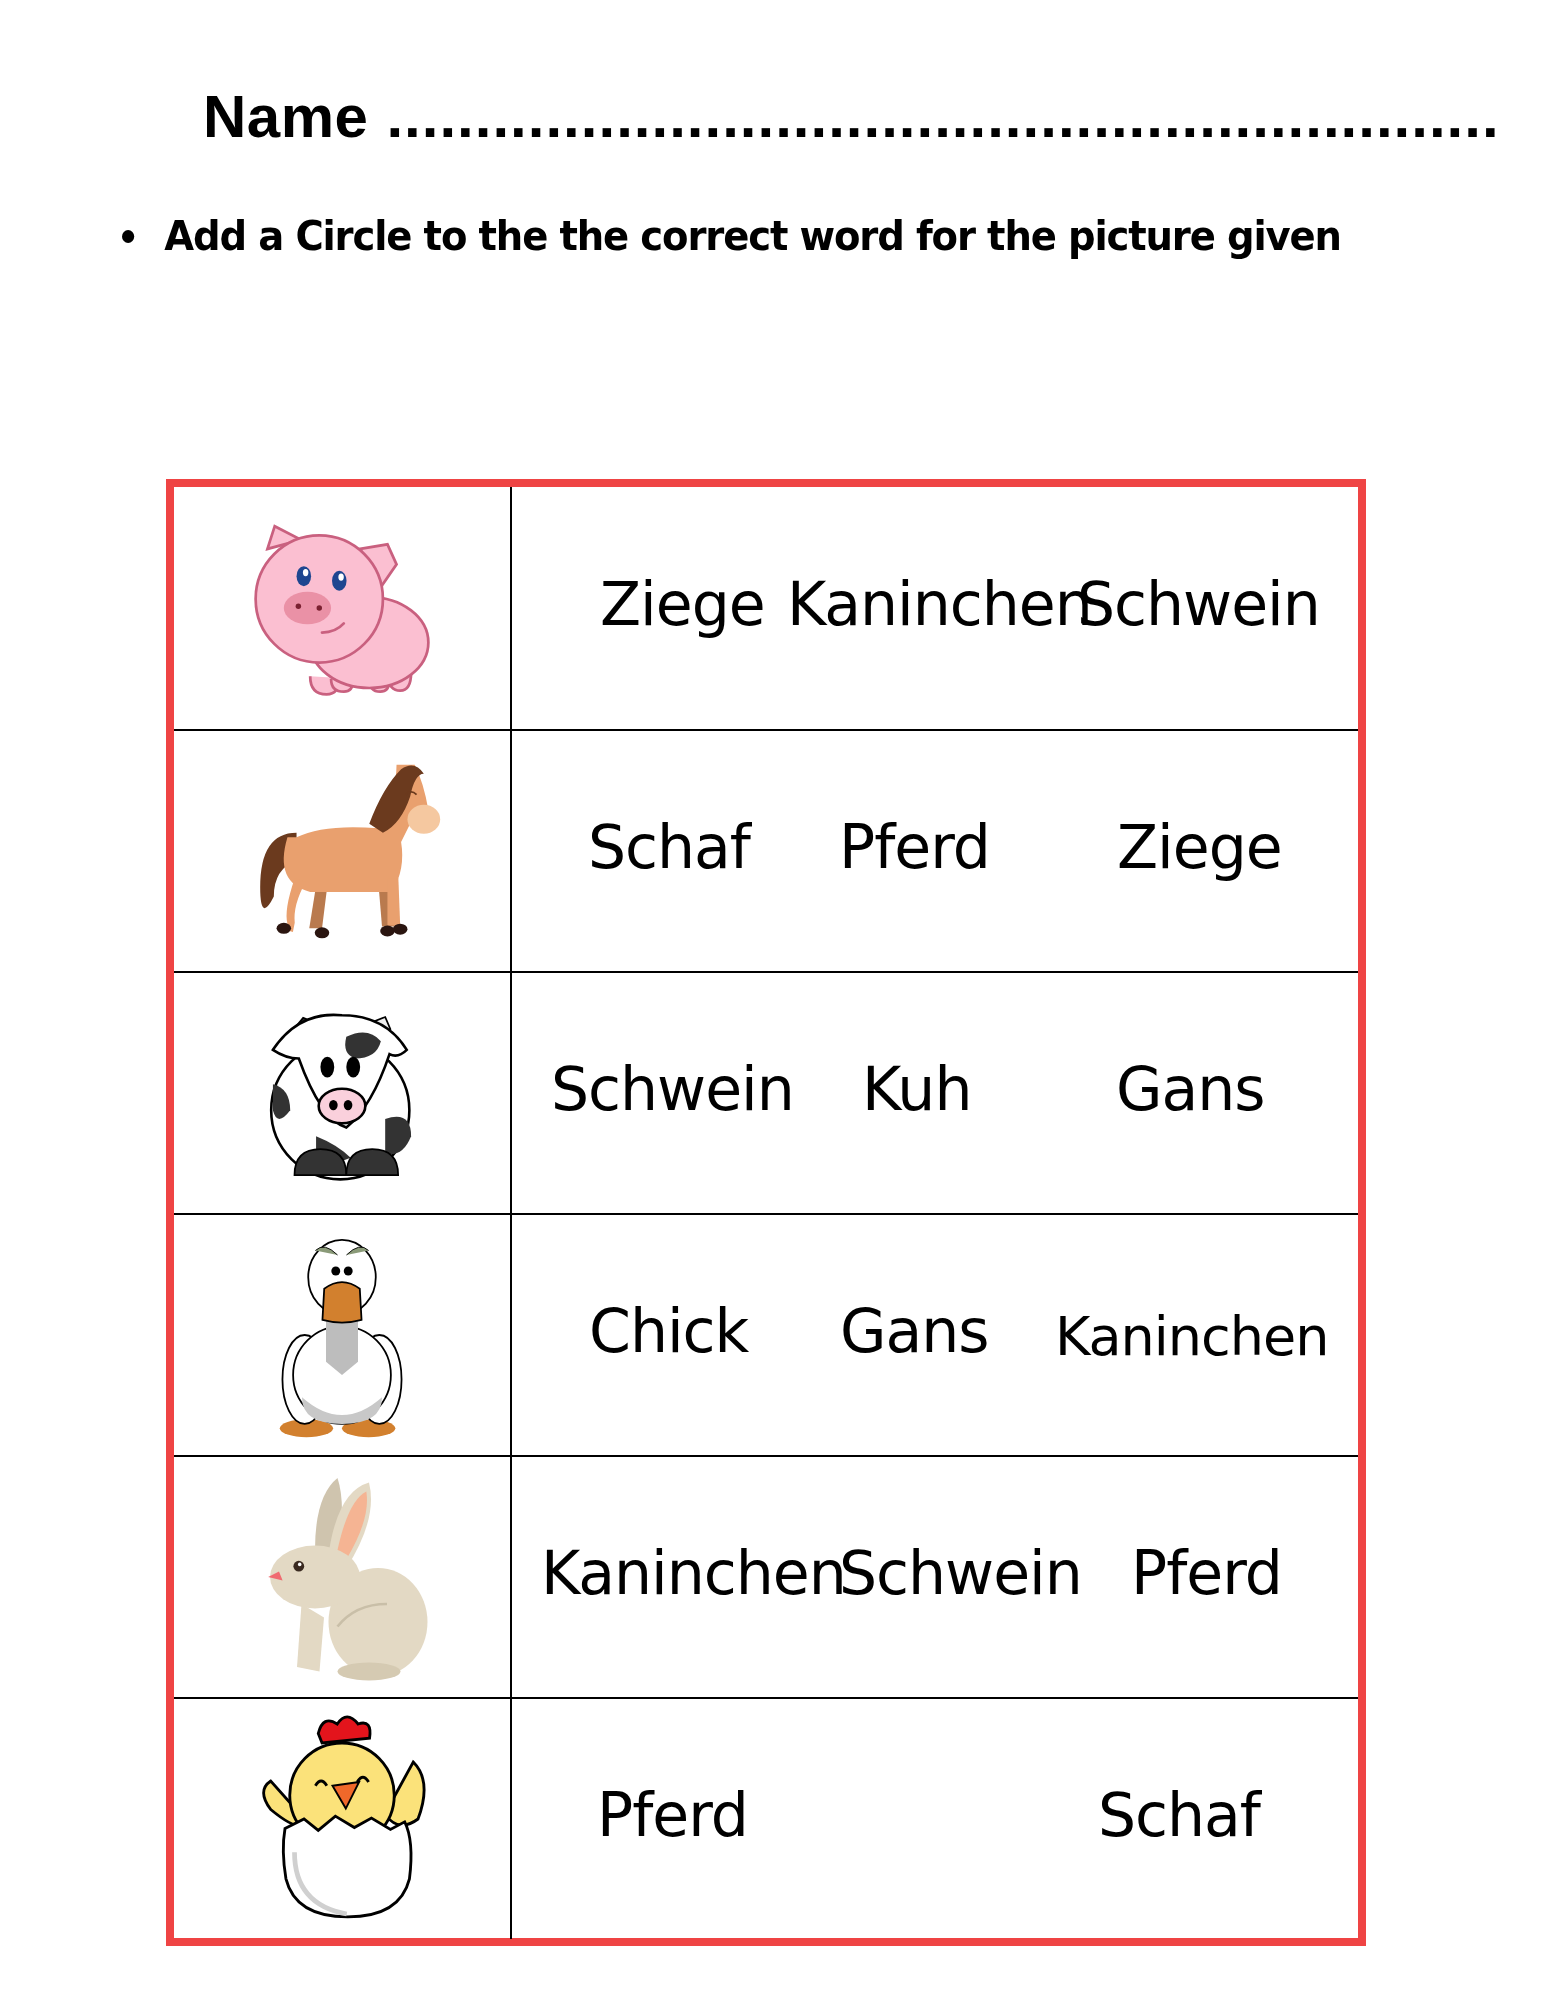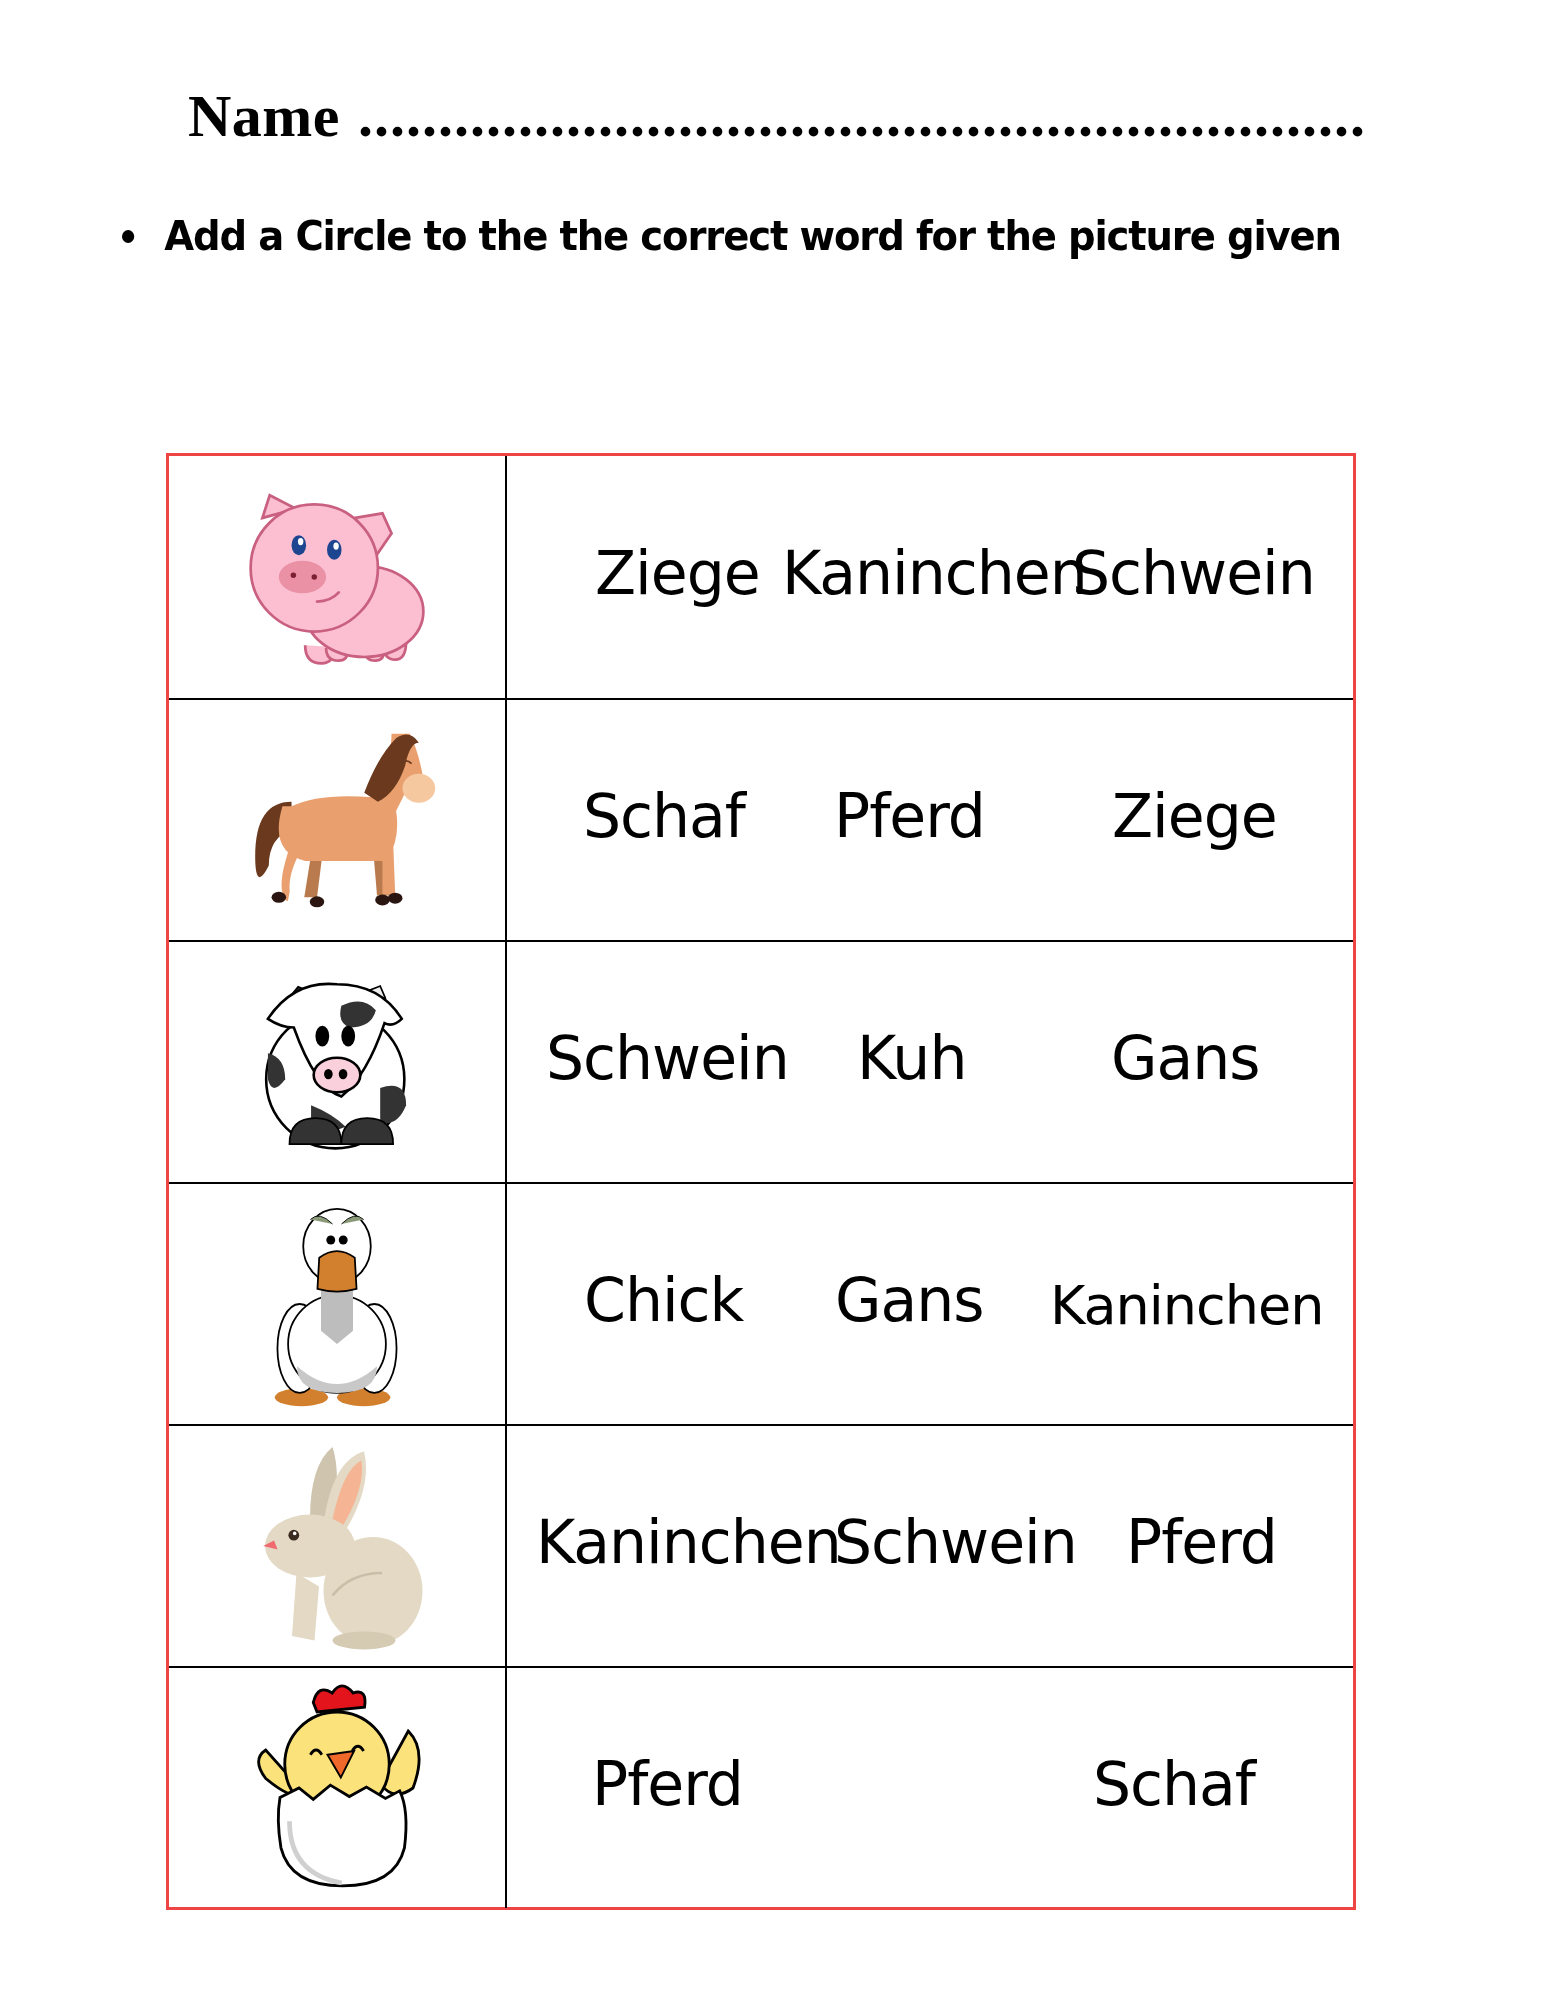--- a/index.html
+++ b/index.html
@@ -1,21 +1,21 @@
 <!DOCTYPE html>
 <html><head>
 <meta charset="utf-8">
 <style>
   html, body { margin:0; padding:0; background:#ffffff; }
   body { width:1545px; height:2000px; position:relative; overflow:hidden; font-family:"DejaVu Sans", sans-serif; color:#000; }
-  .name-line { position:absolute; left:188px; top:82px; font-size:60px; font-weight:bold; font-family:Liberation Serif, serif; white-space:nowrap; letter-spacing:0.5px; }
+  .name-line { position:absolute; left:203px; top:82px; font-size:60px; font-weight:bold; font-family:Liberation Sans, sans-serif; white-space:nowrap; letter-spacing:0.5px; }
   .name-line .dots { letter-spacing:1px; margin-left:18px; font-weight:bold; }
   .instruction { position:absolute; left:122px; top:212px; font-size:41px; font-weight:bold; font-family:"DejaVu Sans", sans-serif; white-space:nowrap; display:flex; align-items:center; letter-spacing:-1.2px; transform:scaleX(0.94); transform-origin:left center; }
   .instruction .bullet { display:inline-block; width:13px; height:13px; border-radius:50%; background:#000; margin-right:32px; }
-  .sheet-table { position:absolute; left:166px; top:453px; width:1184px; height:1451px; border:3px solid #ef4444; box-sizing:content-box; }
+  .sheet-table { position:absolute; left:166px; top:479px; width:1184px; height:1451px; border:8px solid #ef4444; box-sizing:content-box; }
   .row { position:absolute; left:0; width:1184px; height:242px; border-top:2.5px solid #000; box-sizing:border-box; }
   .row.first { border-top:none; }
   .pic-cell { position:absolute; left:0; top:0; width:338px; height:100%; border-right:2.5px solid #000; box-sizing:border-box; display:flex; align-items:center; justify-content:center; }
   .words-cell { position:absolute; left:338px; top:0; right:0; height:100%; }
   .word { position:absolute; top:50%; transform:translateY(-56%); font-family:"DejaVu Sans", sans-serif; font-size:60px; letter-spacing:-1px; white-space:nowrap; }
   svg { display:block; }
 </style>
 </head>
 <body>
 

